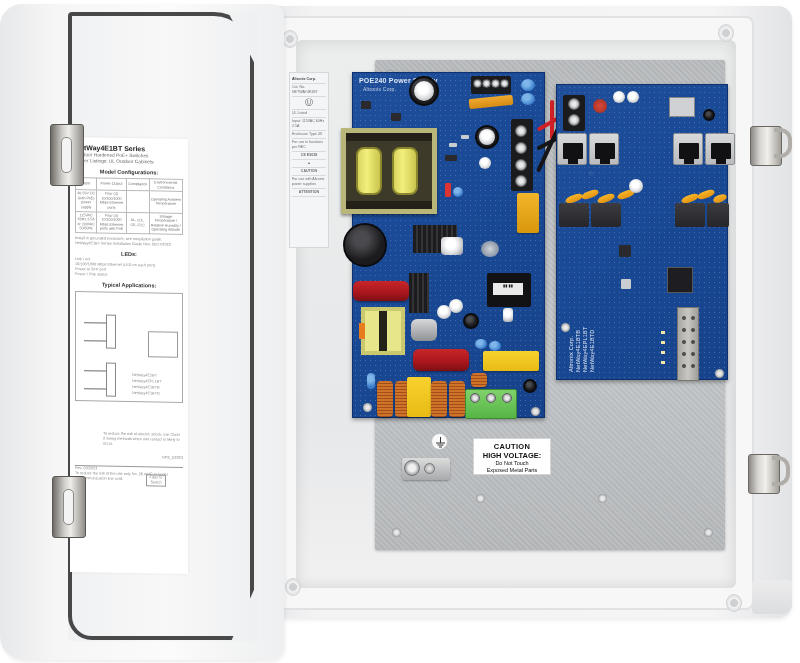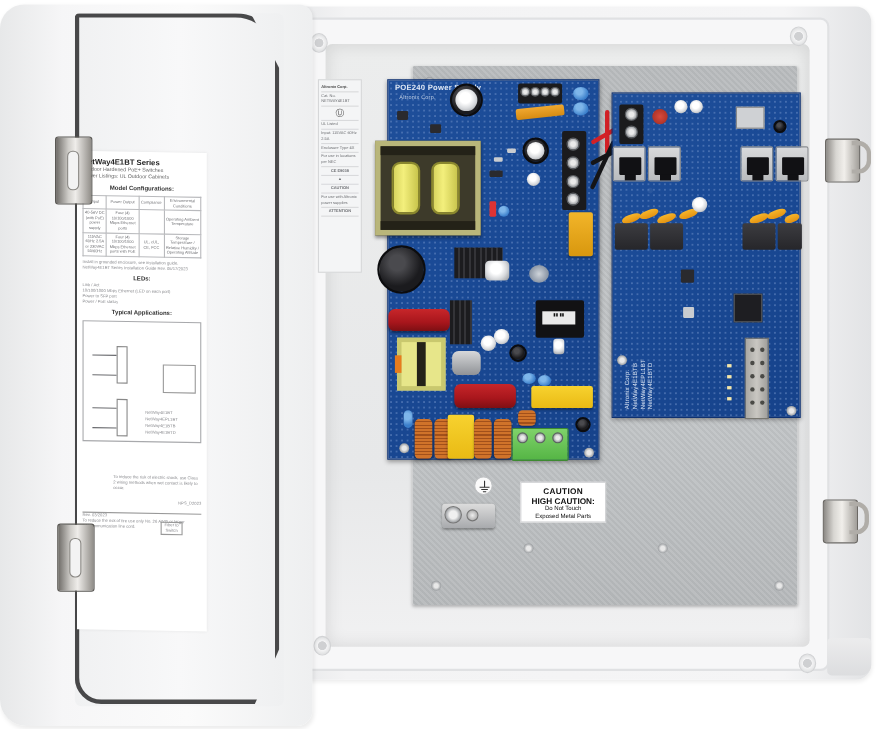--- a/index.html
+++ b/index.html
@@ -409,21 +409,21 @@
     <line x1="7" y1="13" x2="10" y2="13" stroke="#333" stroke-width="1"></line>
   </svg>
 </div>
 <div class="abs ground-lug">
   <div class="abs" style="left:2px;top:2px;width:16px;height:16px;border-radius:50%;background:radial-gradient(circle,#f0f0f0 0 35%,#9fa2a5 70%);border:1px solid #777;"></div>
   <div class="abs" style="left:22px;top:5px;width:11px;height:11px;border-radius:50%;background:radial-gradient(circle,#eee,#999);border:1px solid #777;"></div>
 </div>
 
 <div class="abs caution">
   <div class="l1">CAUTION</div>
-  <div class="l2">HIGH CAUTION:</div>
+  <div class="l2">HIGH VOLTAGE:</div>
   <div class="l3">Do Not Touch</div>
   <div class="l3">Exposed Metal Parts</div>
 </div>
 
 <div class="abs latch" style="left:750px;top:122px;">
   <div class="abs latch-body"></div>
   <div class="abs latch-ring"></div>
 </div>
 <div class="abs latch" style="left:748px;top:450px;">
   <div class="abs latch-body"></div>

